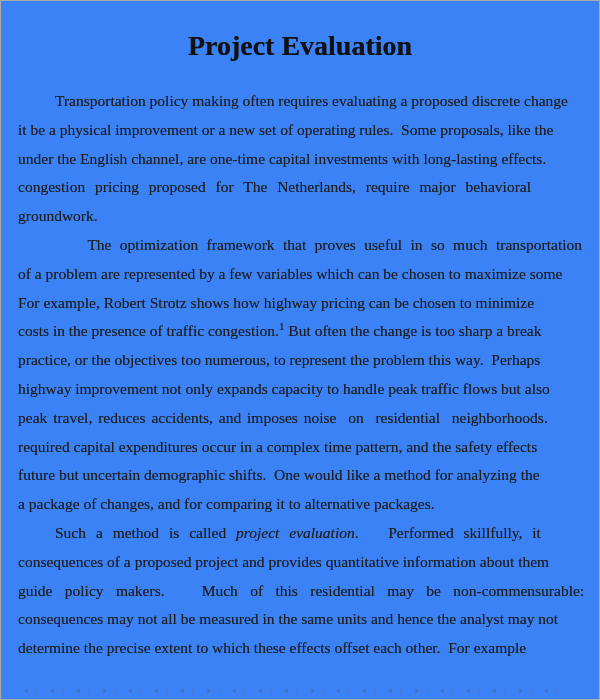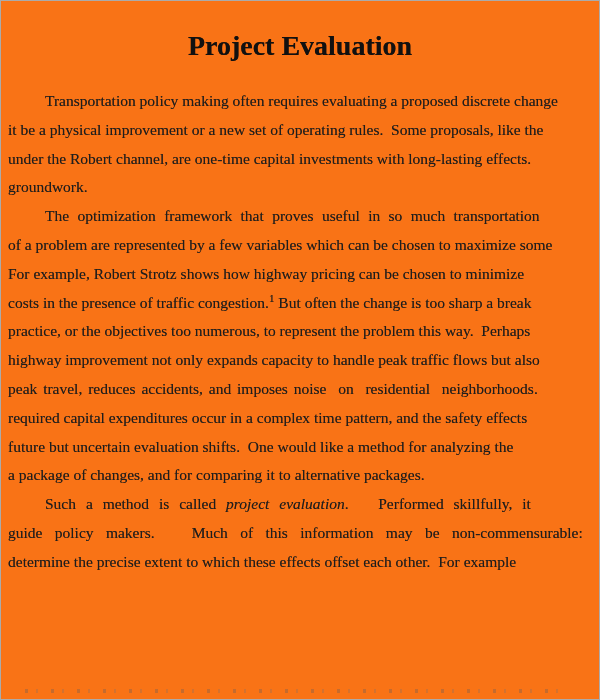--- a/index.html
+++ b/index.html
@@ -1,55 +1,55 @@
 <!DOCTYPE html>
 <html><head>
 <meta charset="utf-8">
 <style>
   html, body { margin: 0; padding: 0; background: #ffffff; }
   .page {
     position: relative;
     width: 598px;
     height: 698px;
     border: 1px solid #ababab;
-    background: #f97316;
+    background: #3b82f6;
     overflow: hidden;
     font-family: "Liberation Serif", "DejaVu Serif", serif;
     color: #1e1e1e;
   }
   .doc-title {
     position: absolute;
     top: 29px;
     left: 0;
     width: 100%;
     text-align: center;
     font-size: 28px;
     font-weight: bold;
     letter-spacing: 0px;
     color: #111111;
     text-shadow: 0 0 0.5px rgba(0,0,0,0.6);
   }
   .doc-body {
     position: absolute;
     top: 86px;
-    left: 7px;
+    left: 17px;
     right: 17px;
   }
   .paragraph { margin: 0; padding: 0; }
   .line {
     height: 28.8px;
     line-height: 28.8px;
     font-size: 15.5px;
     white-space: pre;
     overflow: visible;
     text-shadow: 0 0 0.45px rgba(20,20,20,0.55);
   }
   .line.indent { padding-left: 37px; }
   .line.sp1 { word-spacing: 2px; }
-  .line.sp2 { word-spacing: 4.5px; }
+  .line.sp2 { word-spacing: 4.5px; text-align: right; }
   .line.sp3 { word-spacing: 6px; }
   .line.sp4 { word-spacing: 8.5px; }
   .italic { font-style: italic; }
   .sup {
     font-size: 11px;
     vertical-align: 6px;
     line-height: 0;
   }
   .cutoff-remnant {
     position: absolute;
@@ -70,36 +70,39 @@
 </head>
 <body>
 
 <div class="page">
   <div class="doc-title">Project Evaluation</div>
 
   <div class="doc-body">
       <div class="paragraph">
         <div class="line indent"><span>Transportation policy making often requires evaluating a proposed discrete change</span></div>
         <div class="line"><span>it be a physical improvement or a new set of operating rules.  Some proposals, like the</span></div>
-        <div class="line"><span>under the Robert channel, are one-time capital investments with long-lasting effects.</span></div>
+        <div class="line"><span>under the English channel, are one-time capital investments with long-lasting effects.</span></div>
+        <div class="line sp3"><span>congestion pricing proposed for The Netherlands, require major behavioral</span></div>
         <div class="line"><span>groundwork.</span></div>
       </div>
       <div class="paragraph">
         <div class="line indent sp2"><span>The optimization framework that proves useful in so much transportation</span></div>
         <div class="line"><span>of a problem are represented by a few variables which can be chosen to maximize some</span></div>
         <div class="line"><span>For example, Robert Strotz shows how highway pricing can be chosen to minimize</span></div>
         <div class="line"><span>costs in the presence of traffic congestion.</span><span class="sup">1</span><span> But often the change is too sharp a break</span></div>
         <div class="line"><span>practice, or the objectives too numerous, to represent the problem this way.  Perhaps</span></div>
         <div class="line"><span>highway improvement not only expands capacity to handle peak traffic flows but also</span></div>
         <div class="line sp1"><span>peak travel, reduces accidents, and imposes noise  on  residential  neighborhoods.</span></div>
         <div class="line"><span>required capital expenditures occur in a complex time pattern, and the safety effects</span></div>
-        <div class="line"><span>future but uncertain evaluation shifts.  One would like a method for analyzing the</span></div>
+        <div class="line"><span>future but uncertain demographic shifts.  One would like a method for analyzing the</span></div>
         <div class="line"><span>a package of changes, and for comparing it to alternative packages.</span></div>
       </div>
       <div class="paragraph">
         <div class="line indent sp3"><span>Such a method is called </span><span class="italic">project evaluation</span><span>.   Performed skillfully, it</span></div>
-        <div class="line sp4"><span>guide policy makers.   Much of this information may be non-commensurable:</span></div>
+        <div class="line"><span>consequences of a proposed project and provides quantitative information about them</span></div>
+        <div class="line sp4"><span>guide policy makers.   Much of this residential may be non-commensurable:</span></div>
+        <div class="line"><span>consequences may not all be measured in the same units and hence the analyst may not</span></div>
         <div class="line"><span>determine the precise extent to which these effects offset each other.  For example</span></div>
       </div>
     </div>
 
   <div class="cutoff-remnant"></div>
 </div>
 
 </body></html>

